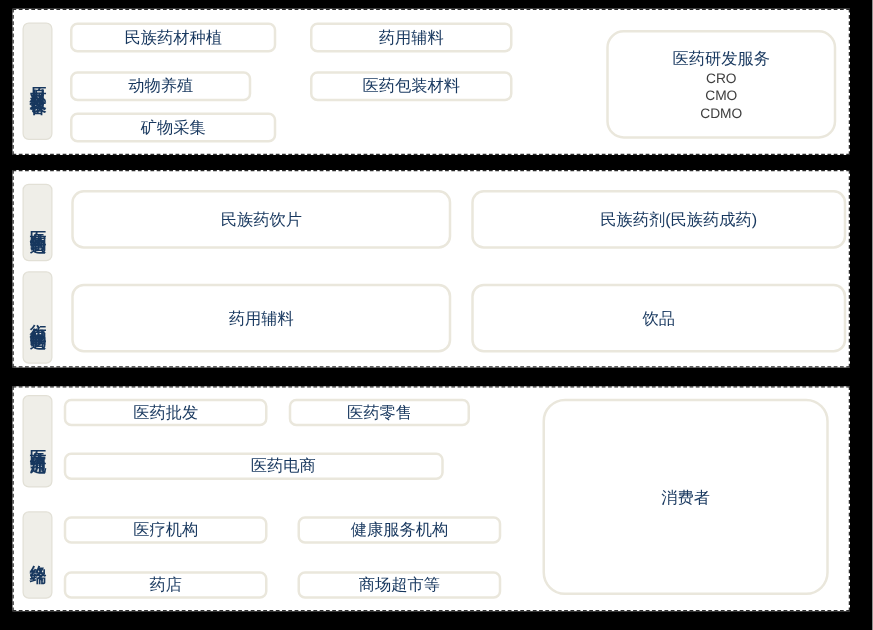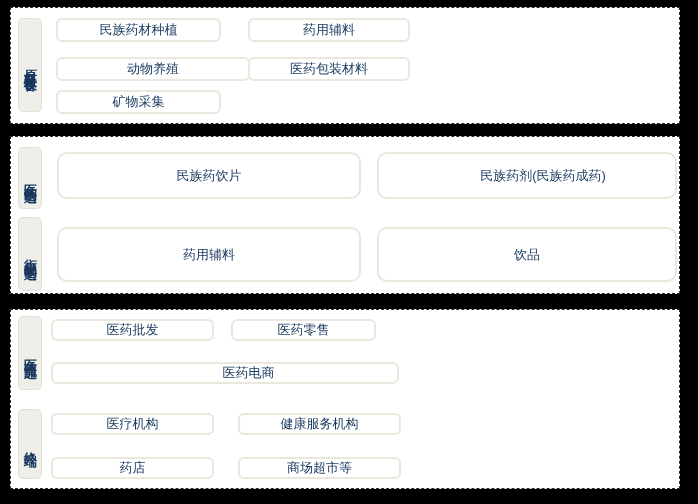--- a/index.html
+++ b/index.html
@@ -60,48 +60,55 @@
 <body>
 
 <div class="page">
 
   <section class="group" style="top:7px; height:117px;">
     <div class="vlabel" style="left:7px; top:10px; height:94px;">原材料及设备</div>
 
     <div class="box small" style="left:45px; top:10px; width:165px;">民族药材种植</div>
     <div class="box small" style="left:237px; top:10px; width:162px;">药用辅料</div>
 
-    <div class="box small" style="left:45px; top:49px; width:194px;">动物养殖</div>
+    <div class="box small" style="left:45px; top:49px; width:145px;">动物养殖</div>
     <div class="box small" style="left:237px; top:49px; width:162px;">医药包装材料</div>
 
     <div class="box small" style="left:45px; top:82px; width:165px;">矿物采集</div>
 
+    <div class="box rnd" style="left:474px; top:16px; width:184px; height:87px;">
+      <div class="rnd-title">医药研发服务</div>
+      <div class="rnd-line">CRO</div>
+      <div class="rnd-line">CMO</div>
+      <div class="rnd-line">CDMO</div>
+    </div>
   </section>
 
   <section class="group" style="top:136px; height:158px;">
     <div class="vlabel" style="left:7px; top:10px; height:62px;">医药制造</div>
 
     <div class="box wide" style="left:46px; top:15px; width:304px; height:47px;text-align:center;">民族药饮片</div>
     <div class="box wide" style="left:366px; top:15px; width:300px; height:47px;padding-left:32px;">民族药剂(民族药成药)</div>
 
     <div class="vlabel" style="left:7px; top:80px; height:74px;">衍生品制造</div>
 
     <div class="box wide" style="left:46px; top:90px; width:304px; height:55px;">药用辅料</div>
     <div class="box wide" style="left:366px; top:90px; width:300px; height:55px;">饮品</div>
   </section>
 
   <section class="group" style="top:309px; height:180px;">
     <div class="vlabel" style="left:7px; top:6px; height:74px;">医药流通</div>
 
     <div class="box small3" style="left:40px; top:9px; width:163px;">医药批发</div>
     <div class="box small3" style="left:220px; top:9px; width:145px;">医药零售</div>
-    <div class="box small3" style="left:40px; top:52px; width:348px;padding-left:47px;">医药电商</div>
+    <div class="box small3" style="left:40px; top:52px; width:304px;padding-left:47px;">医药电商</div>
 
     <div class="vlabel" style="left:7px; top:99px; height:70px;">终端</div>
 
     <div class="box small3" style="left:40px; top:103px; width:163px;">医疗机构</div>
     <div class="box small3" style="left:40px; top:147px; width:163px;">药店</div>
     <div class="box small3" style="left:227px; top:103px; width:163px;">健康服务机构</div>
     <div class="box small3" style="left:227px; top:147px; width:163px;">商场超市等</div>
 
+    <div class="box consumer" style="left:423px; top:9px; width:229px; height:157px;">消费者</div>
   </section>
 
 </div>
 
 </body></html>

